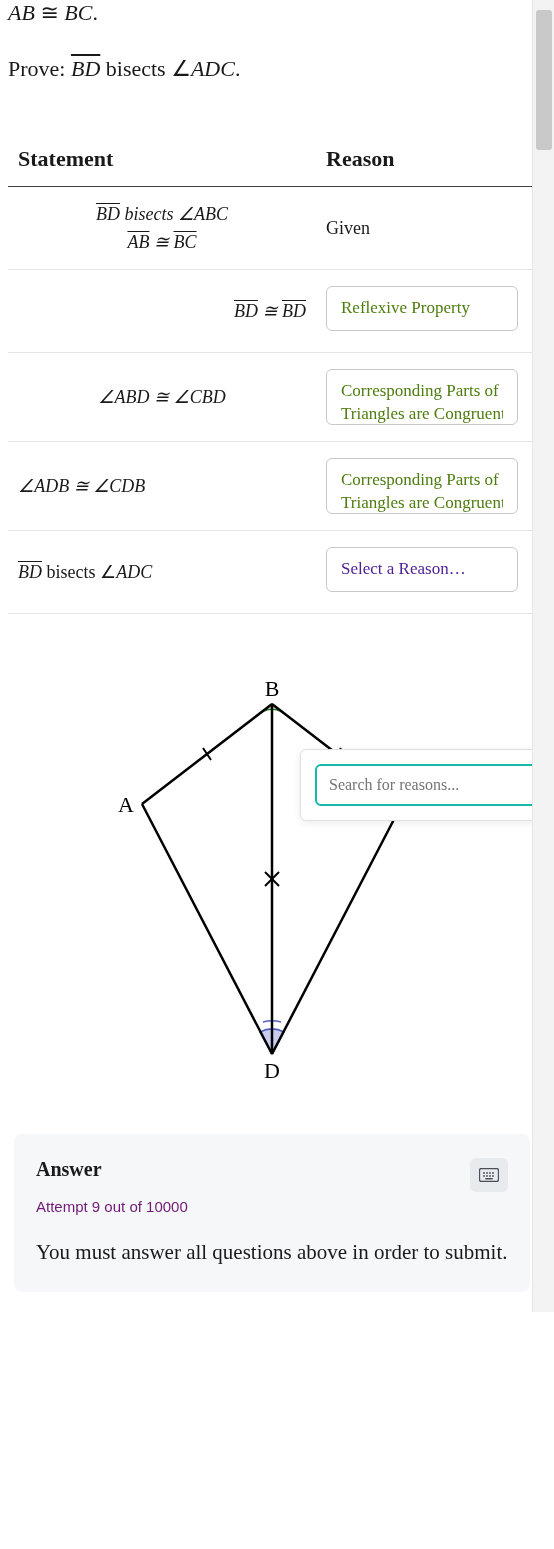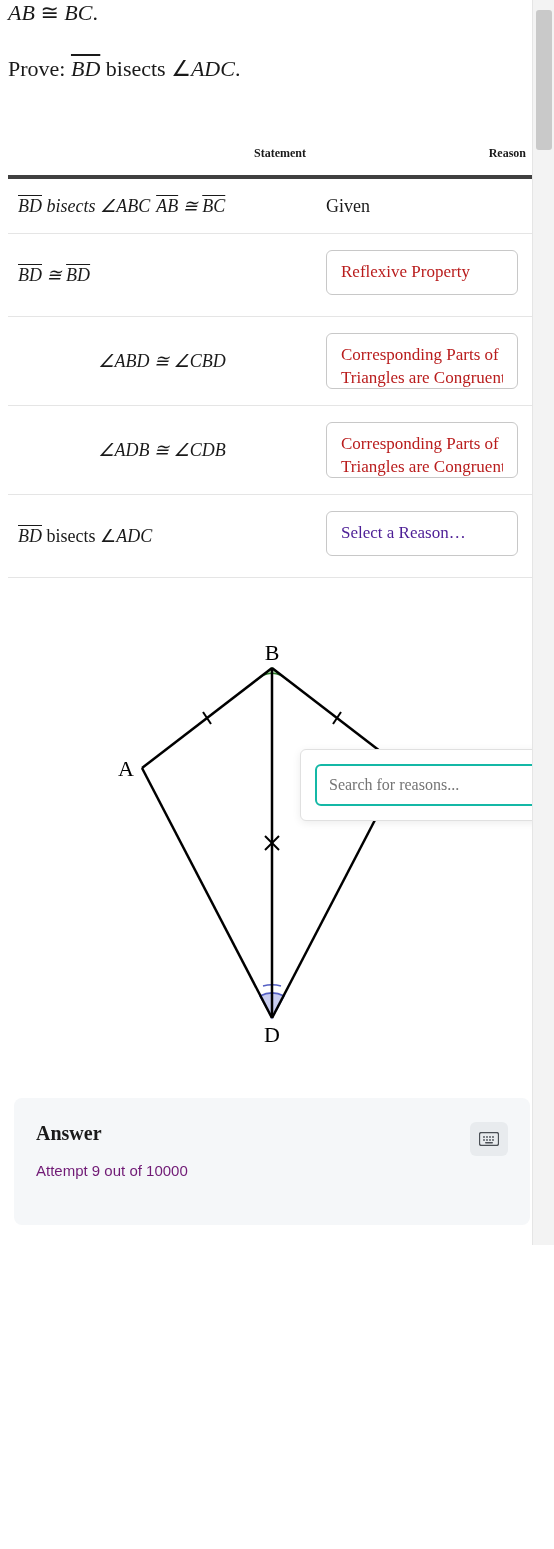--- a/index.html
+++ b/index.html
@@ -22,54 +22,54 @@
     font-family: 'Times New Roman', serif;
   }
   .seg { text-decoration: overline; font-style: italic; }
   .ital { font-style: italic; }
   .proof-table {
     width: 100%;
     border-collapse: collapse;
     margin-bottom: 20px;
   }
   .proof-table th {
-    text-align: right;
+    text-align: left;
     font-family: Georgia, serif;
     font-weight: bold;
-    font-size: 12px;
+    font-size: 22px;
     padding: 14px 10px;
-    border-bottom: 4px solid #404040;
+    border-bottom: 1px solid #404040;
   }
   .proof-table td {
     padding: 16px 10px;
     border-bottom: 1px solid #e5e5e5;
     font-size: 18px;
     vertical-align: middle;
     font-family: 'Times New Roman', serif;
   }
   .proof-table td.stmt { text-align: center; font-style: italic; }
   .proof-table td.stmt-left { text-align: left; font-style: italic; }
   .given-cell { font-family: Georgia, serif; font-style: normal; }
   .reason-box {
     display: inline-block;
     border: 1px solid #c8c8c8;
     border-radius: 6px;
     padding: 10px 14px;
     font-family: Georgia, serif;
     font-size: 17px;
-    color: #b91c1c;
+    color: #4d7c0f;
     width: 192px;
     line-height: 1.35;
     overflow: hidden;
     white-space: nowrap;
   }
   .reason-box.multiline { white-space: normal; }
   .reason-box.placeholder { color: #4c1d95; }
   .reason-col { width: 220px; }
-  .two-line-stmt { display:flex; flex-direction:row; gap:6px; align-items:center;}
+  .two-line-stmt { display:flex; flex-direction:column; gap:6px; align-items:center;}
   .dropdown-panel {
     position: absolute;
     left: 300px;
     top: 749px;
     width: 254px;
     background: #fff;
     border: 1px solid #e0e0e0;
     border-radius: 6px;
     padding: 14px;
     box-shadow: 0 2px 8px rgba(0,0,0,0.08);
@@ -167,34 +167,34 @@
           <tr>
             <td class="stmt" style="text-align: center;">
               <div class="two-line-stmt">
                 <span><span class="seg">BD</span> bisects ∠<span class="ital">ABC</span></span>
                 <span><span class="seg">AB</span> ≅ <span class="seg">BC</span></span>
               </div>
             </td>
             <td class="reason-col given-cell">Given</td>
           </tr>
           <tr>
-            <td class="stmt" style="text-align: left;"><span class="seg">BD</span> ≅ <span class="seg">BD</span></td>
+            <td class="stmt" style="text-align: right;"><span class="seg">BD</span> ≅ <span class="seg">BD</span></td>
             <td class="reason-col"><div class="reason-box">Reflexive Property</div></td>
           </tr>
           <tr>
             <td class="stmt" style="text-align: center;">∠<span class="ital">ABD</span> ≅ ∠<span class="ital">CBD</span></td>
             <td class="reason-col">
               <div class="reason-box multiline" style="height: 56px; display: block; overflow: hidden;">
                 <div style="white-space:nowrap;overflow:hidden;">Corresponding Parts of Congruent</div>
                 <div style="white-space:nowrap;overflow:hidden;">Triangles are Congruent</div>
               </div>
             </td>
           </tr>
           <tr>
-            <td class="stmt" style="text-align: center;">∠<span class="ital">ADB</span> ≅ ∠<span class="ital">CDB</span></td>
+            <td class="stmt" style="text-align: left;">∠<span class="ital">ADB</span> ≅ ∠<span class="ital">CDB</span></td>
             <td class="reason-col">
               <div class="reason-box multiline" style="height: 56px; display: block; overflow: hidden;">
                 <div style="white-space:nowrap;overflow:hidden;">Corresponding Parts of Congruent</div>
                 <div style="white-space:nowrap;overflow:hidden;">Triangles are Congruent</div>
               </div>
             </td>
           </tr>
           <tr>
             <td class="stmt-left" style="font-style: normal; text-align: left;"><span class="seg">BD</span> bisects ∠<span class="ital">ADC</span></td>
             <td class="reason-col"><div class="reason-box placeholder">Select a Reason…</div></td>
@@ -246,20 +246,21 @@
               <circle cx="14" cy="5" r="0.9" fill="#4a4f55"></circle>
           <circle cx="5" cy="8" r="0.9" fill="#4a4f55"></circle>
               <circle cx="8" cy="8" r="0.9" fill="#4a4f55"></circle>
           <circle cx="11" cy="8" r="0.9" fill="#4a4f55"></circle>
               <circle cx="14" cy="8" r="0.9" fill="#4a4f55"></circle>
           <rect x="6" y="10" width="8" height="1.6" rx="0.8" fill="#4a4f55"></rect>
         </svg>
       </div>
     </div>
     <div class="attempt">Attempt 9 out of 10000</div>
+    <div class="answer-msg">You must answer all questions above in order to submit.</div>
   </div>
 </div>
 </div>
 
 <div class="dropdown-panel">
   <input class="search-box" readonly="" placeholder="Search for reasons..." style="">
 </div>
 
 <div class="scrollbar">
   <div class="scrollbar-thumb"></div>

